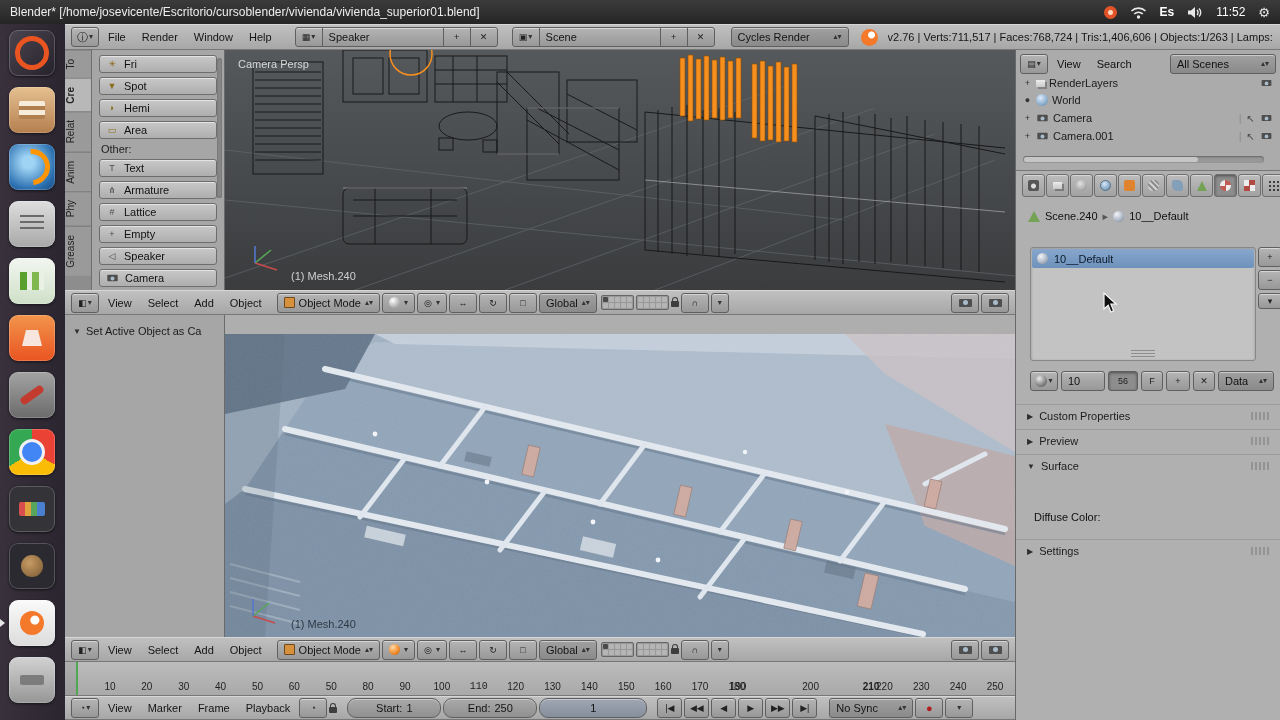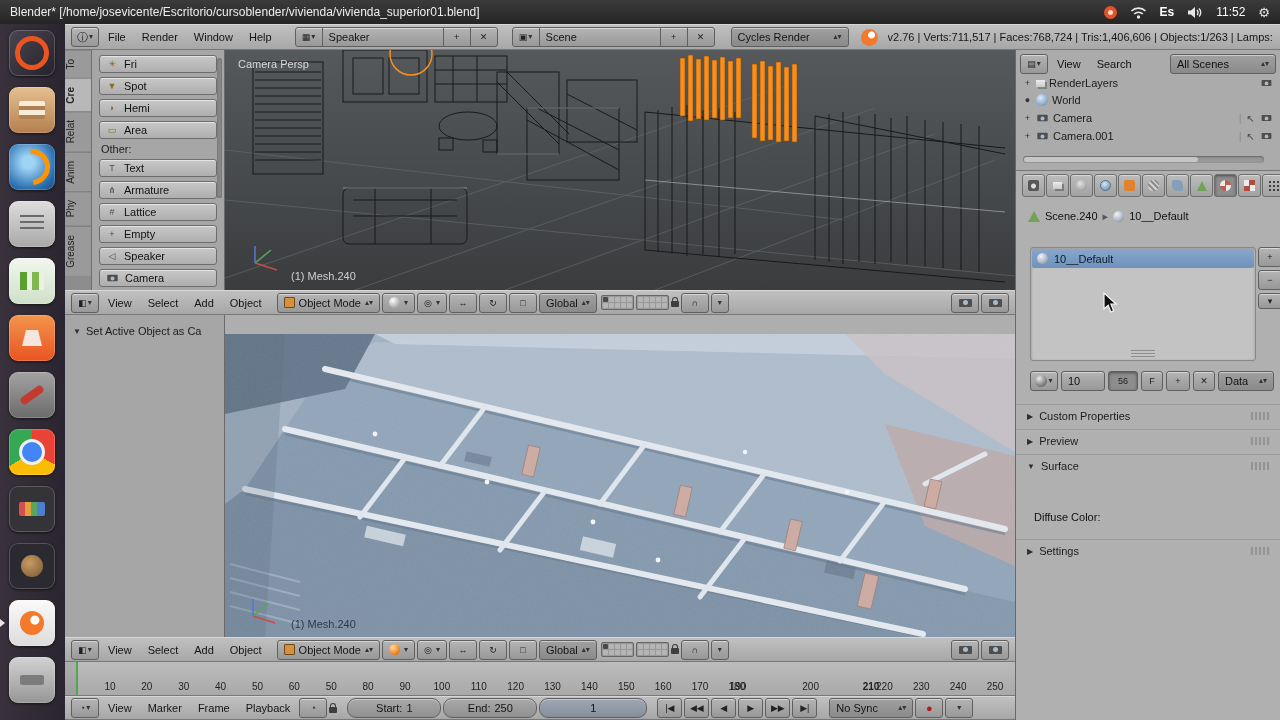--- a/index.html
+++ b/index.html
@@ -558,21 +558,21 @@
         <span class="tick" style="left: 45px;">10</span>
         <span class="tick" style="left: 81.875px;">20</span>
         <span class="tick" style="left: 118.75px;">30</span>
         <span class="tick" style="left: 155.625px;">40</span>
         <span class="tick" style="left: 192.5px;">50</span>
         <span class="tick" style="left: 229.375px;">60</span>
         <span class="tick" style="left: 266.25px;">50</span>
         <span class="tick" style="left: 303.125px;">80</span>
         <span class="tick" style="left: 340px;">90</span>
         <span class="tick" style="left: 376.875px;">100</span>
-        <span class="tick" style="left: 413.75px;">110</span>
+        <span class="tick" style="left: 413.75px; font-family: Liberation Mono, monospace;">110</span>
         <span class="tick" style="left: 450.625px; margin-top: 12px;">120</span>
         <span class="tick" style="left: 487.5px;">130</span>
         <span class="tick" style="left: 524.375px;">140</span>
         <span class="tick" style="left: 561.25px;">150</span>
         <span class="tick" style="left: 598.125px;">160</span>
         <span class="tick" style="left: 635px; margin-top: 32px;">170</span>
         <span class="tick" style="left: 671.875px;">180</span>
         <span class="tick" style="left: 673px;">190</span>
         <span class="tick" style="left: 745.625px;">200</span>
         <span class="tick" style="left: 806px; font-weight: bold;">210</span>

